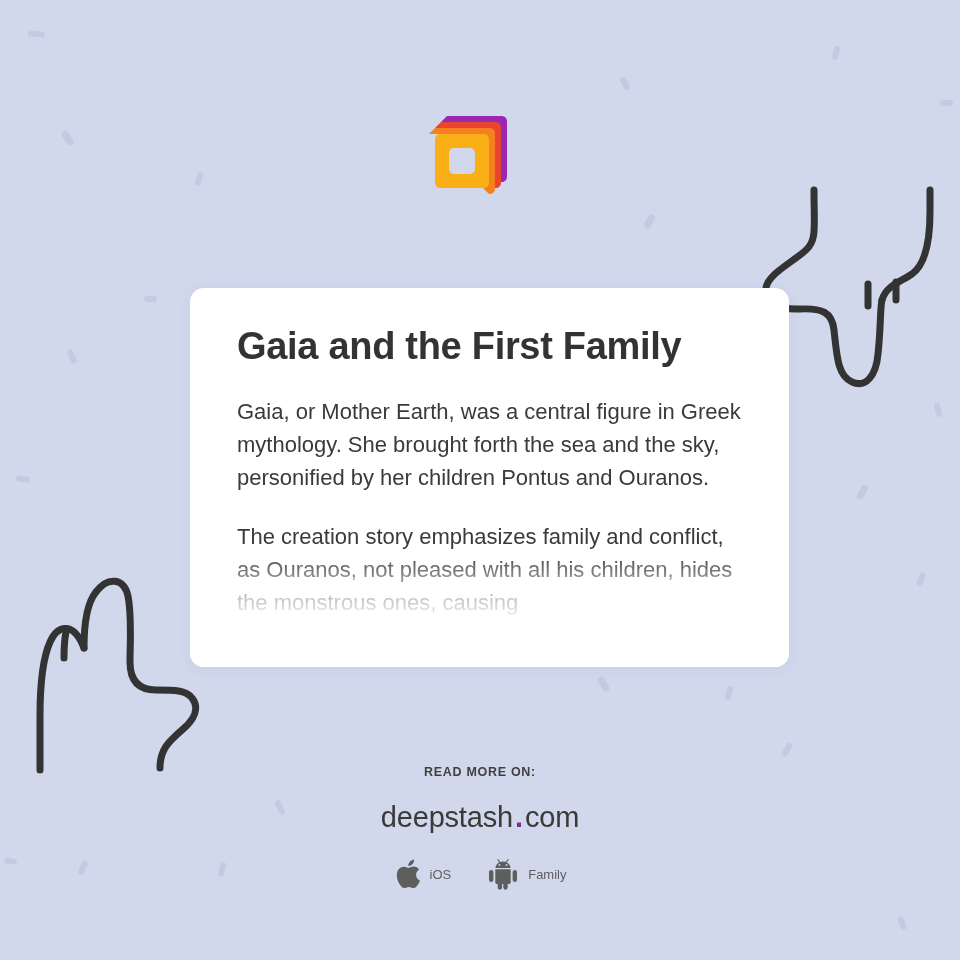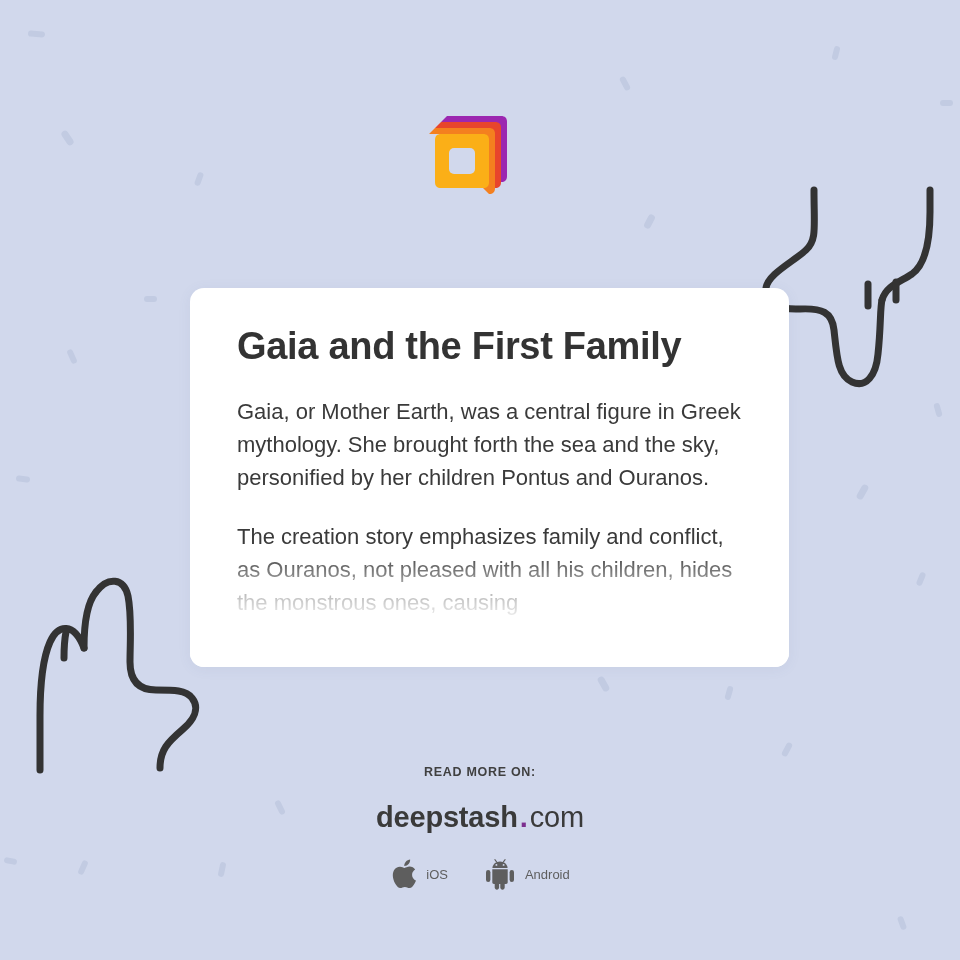--- a/index.html
+++ b/index.html
@@ -121,21 +121,21 @@
     margin: 0;
   }
   #brand-wordmark {
     margin-top: 24px;
     font-size: 29px;
     color: #3a3a3a;
     line-height: 1;
     white-space: nowrap;
   }
   #brand-name {
-    font-weight: 700;
+    font-weight: 400;
     letter-spacing: -0.2px;
   }
   #brand-dot {
     color: #7c2f8f;
     font-weight: 700;
     padding: 0 2px;
   }
   #brand-tld {
     font-weight: 400;
     letter-spacing: -0.2px;
@@ -253,18 +253,18 @@
             <rect x="2" y="12" width="4.4" height="12" rx="2.2"></rect>
             <rect x="25.6" y="12" width="4.4" height="12" rx="2.2"></rect>
             <path d="M8.3 11.2h15.4v13.1c0 0.9-0.7 1.6-1.6 1.6h-1.4v3.6c0 1.2-1 2.2-2.2 2.2-1.2 0-2.2-1-2.2-2.2v-3.6h-1.2v3.6c0 1.2-1 2.2-2.2 2.2-1.2 0-2.2-1-2.2-2.2v-3.6H9.9c-0.9 0-1.6-0.7-1.6-1.6V11.2z"></path>
             <path d="M8.4 9.9C8.7 6.3 11.9 3.5 16 3.5s7.3 2.8 7.6 6.4H8.4z"></path>
             <circle cx="12.4" cy="6.9" r="0.95" fill="#d1d8ec"></circle>
             <circle cx="19.6" cy="6.9" r="0.95" fill="#d1d8ec"></circle>
             <path d="M10.9 1.6l1.7 2.3" stroke="#5e5e5e" stroke-width="1.1" fill="none" stroke-linecap="round"></path>
             <path d="M21.1 1.6l-1.7 2.3" stroke="#5e5e5e" stroke-width="1.1" fill="none" stroke-linecap="round"></path>
           </svg>
         </span>
-        <span class="store-label">Android</span>
+        <span class="store-label">Family</span>
       </div>
     </div>
   </div>
 
 </div>
 
 </body></html>

